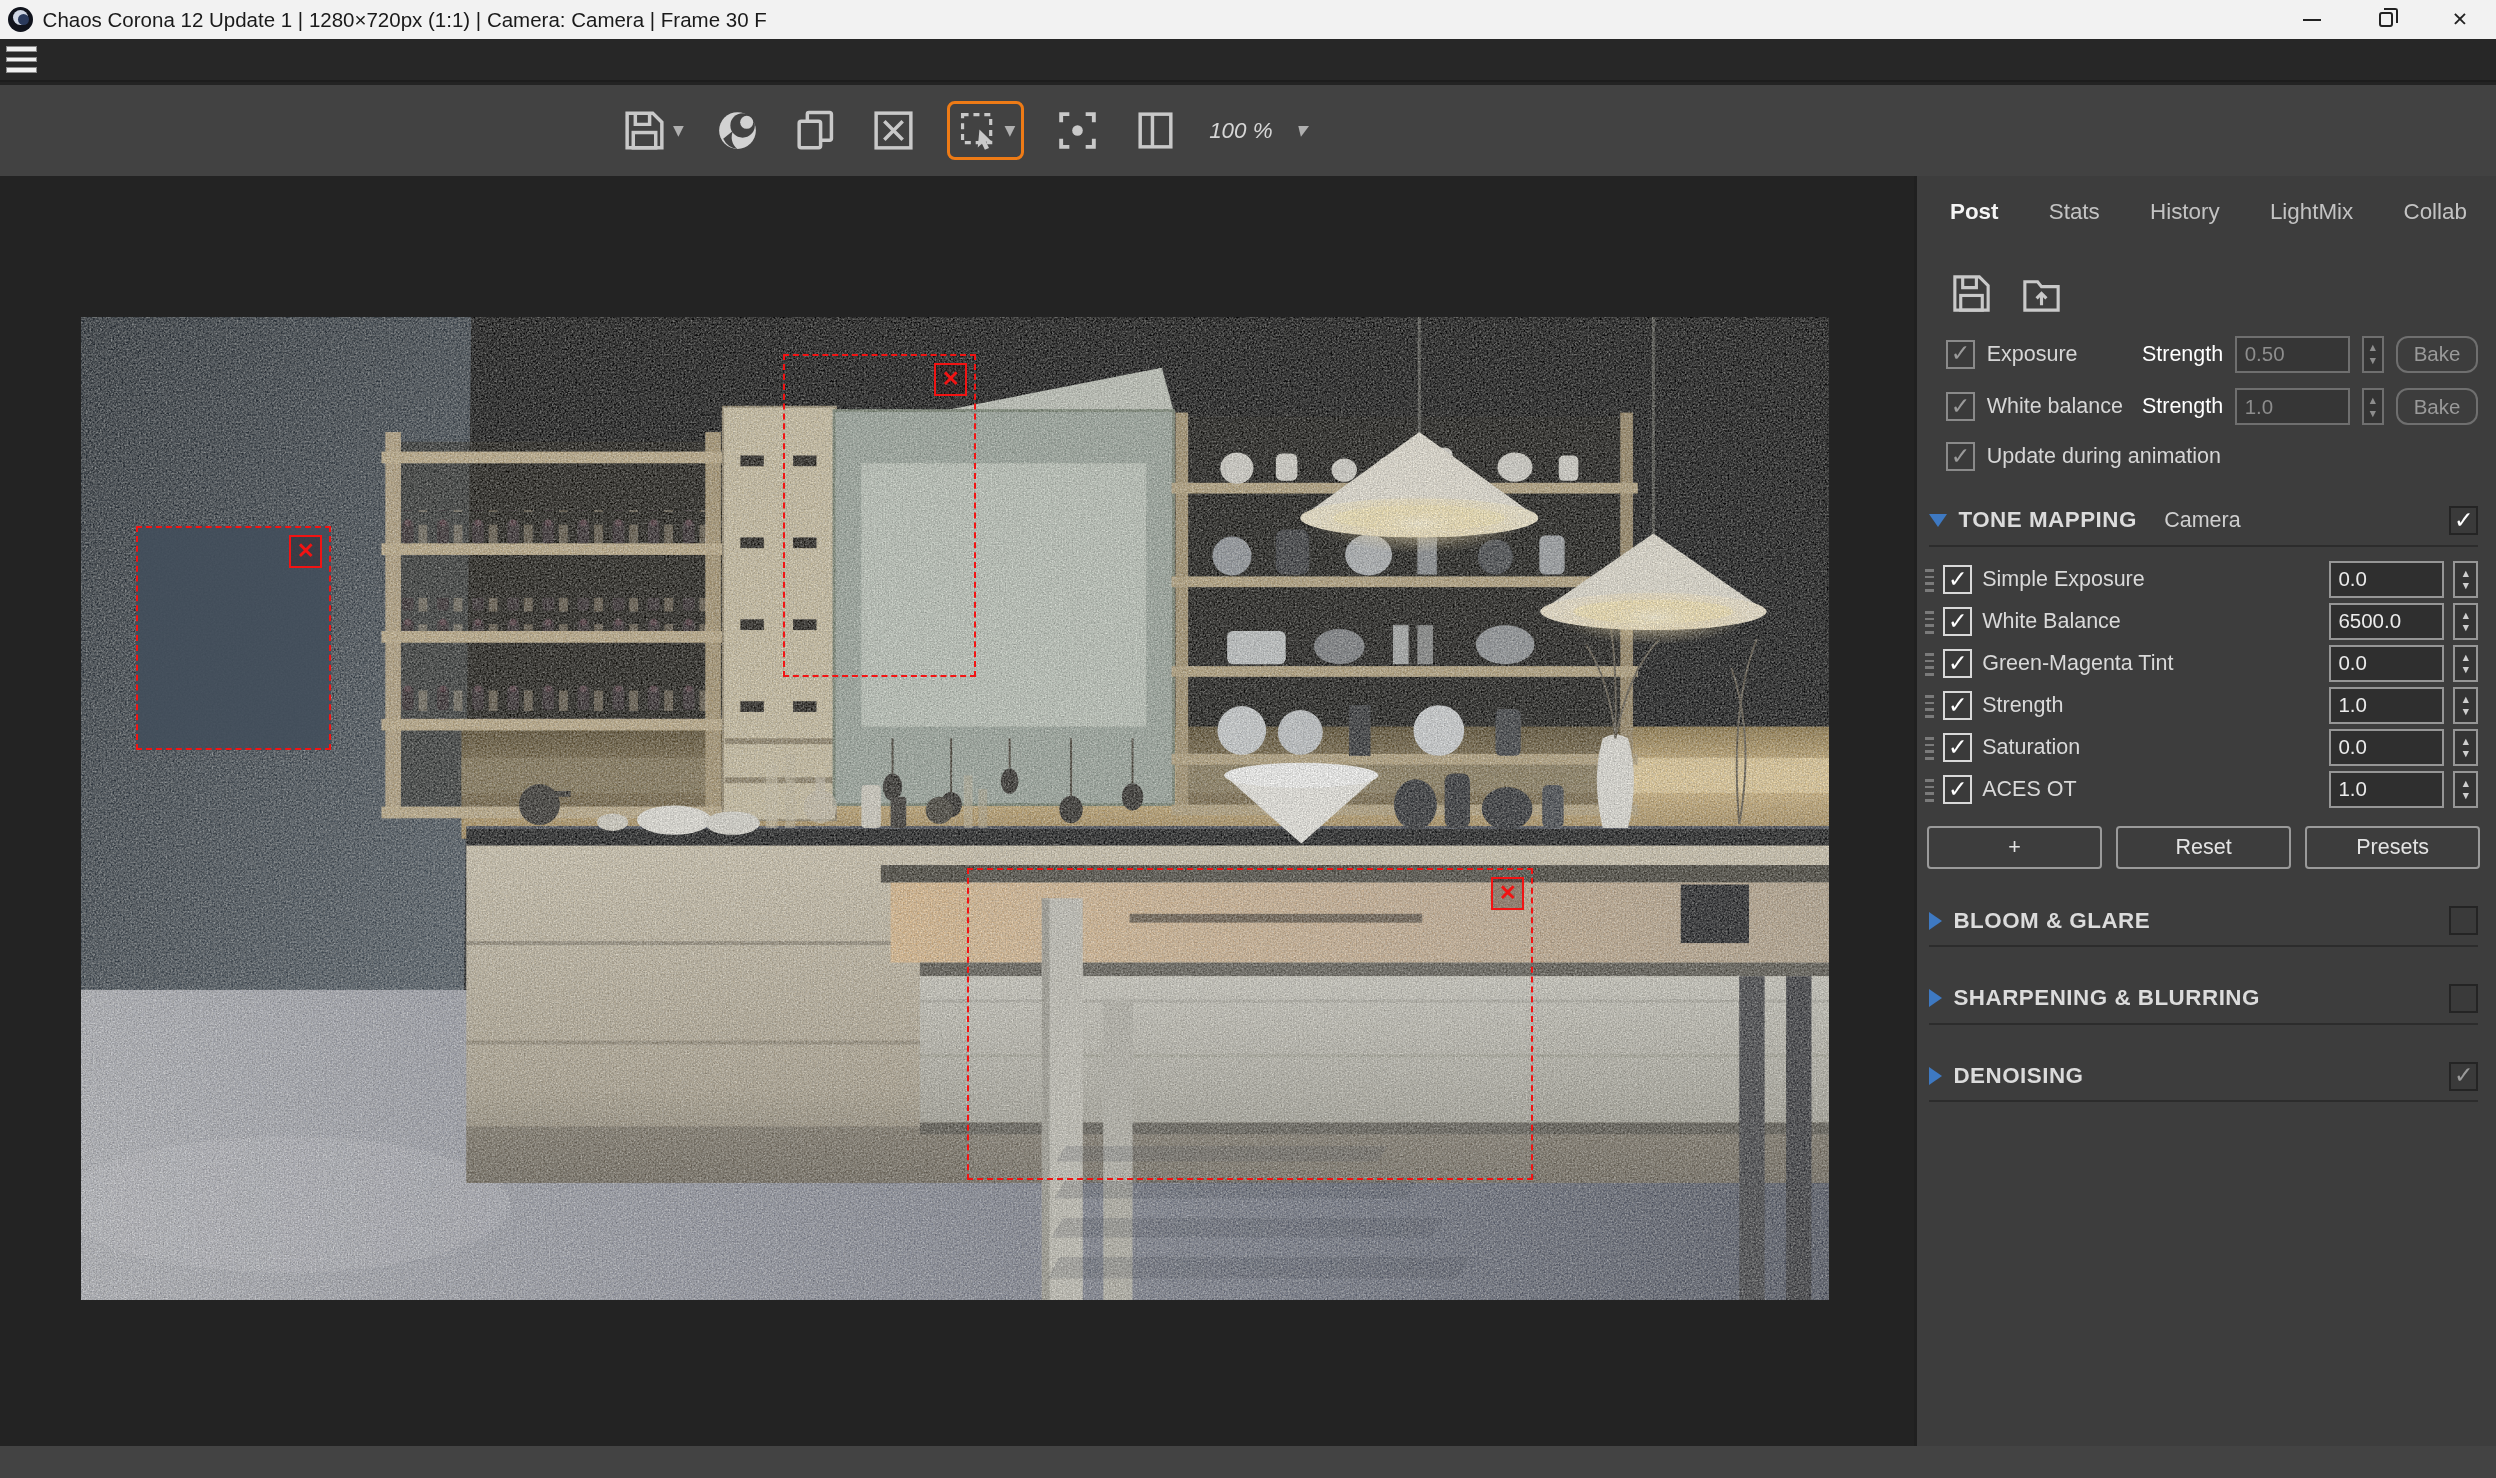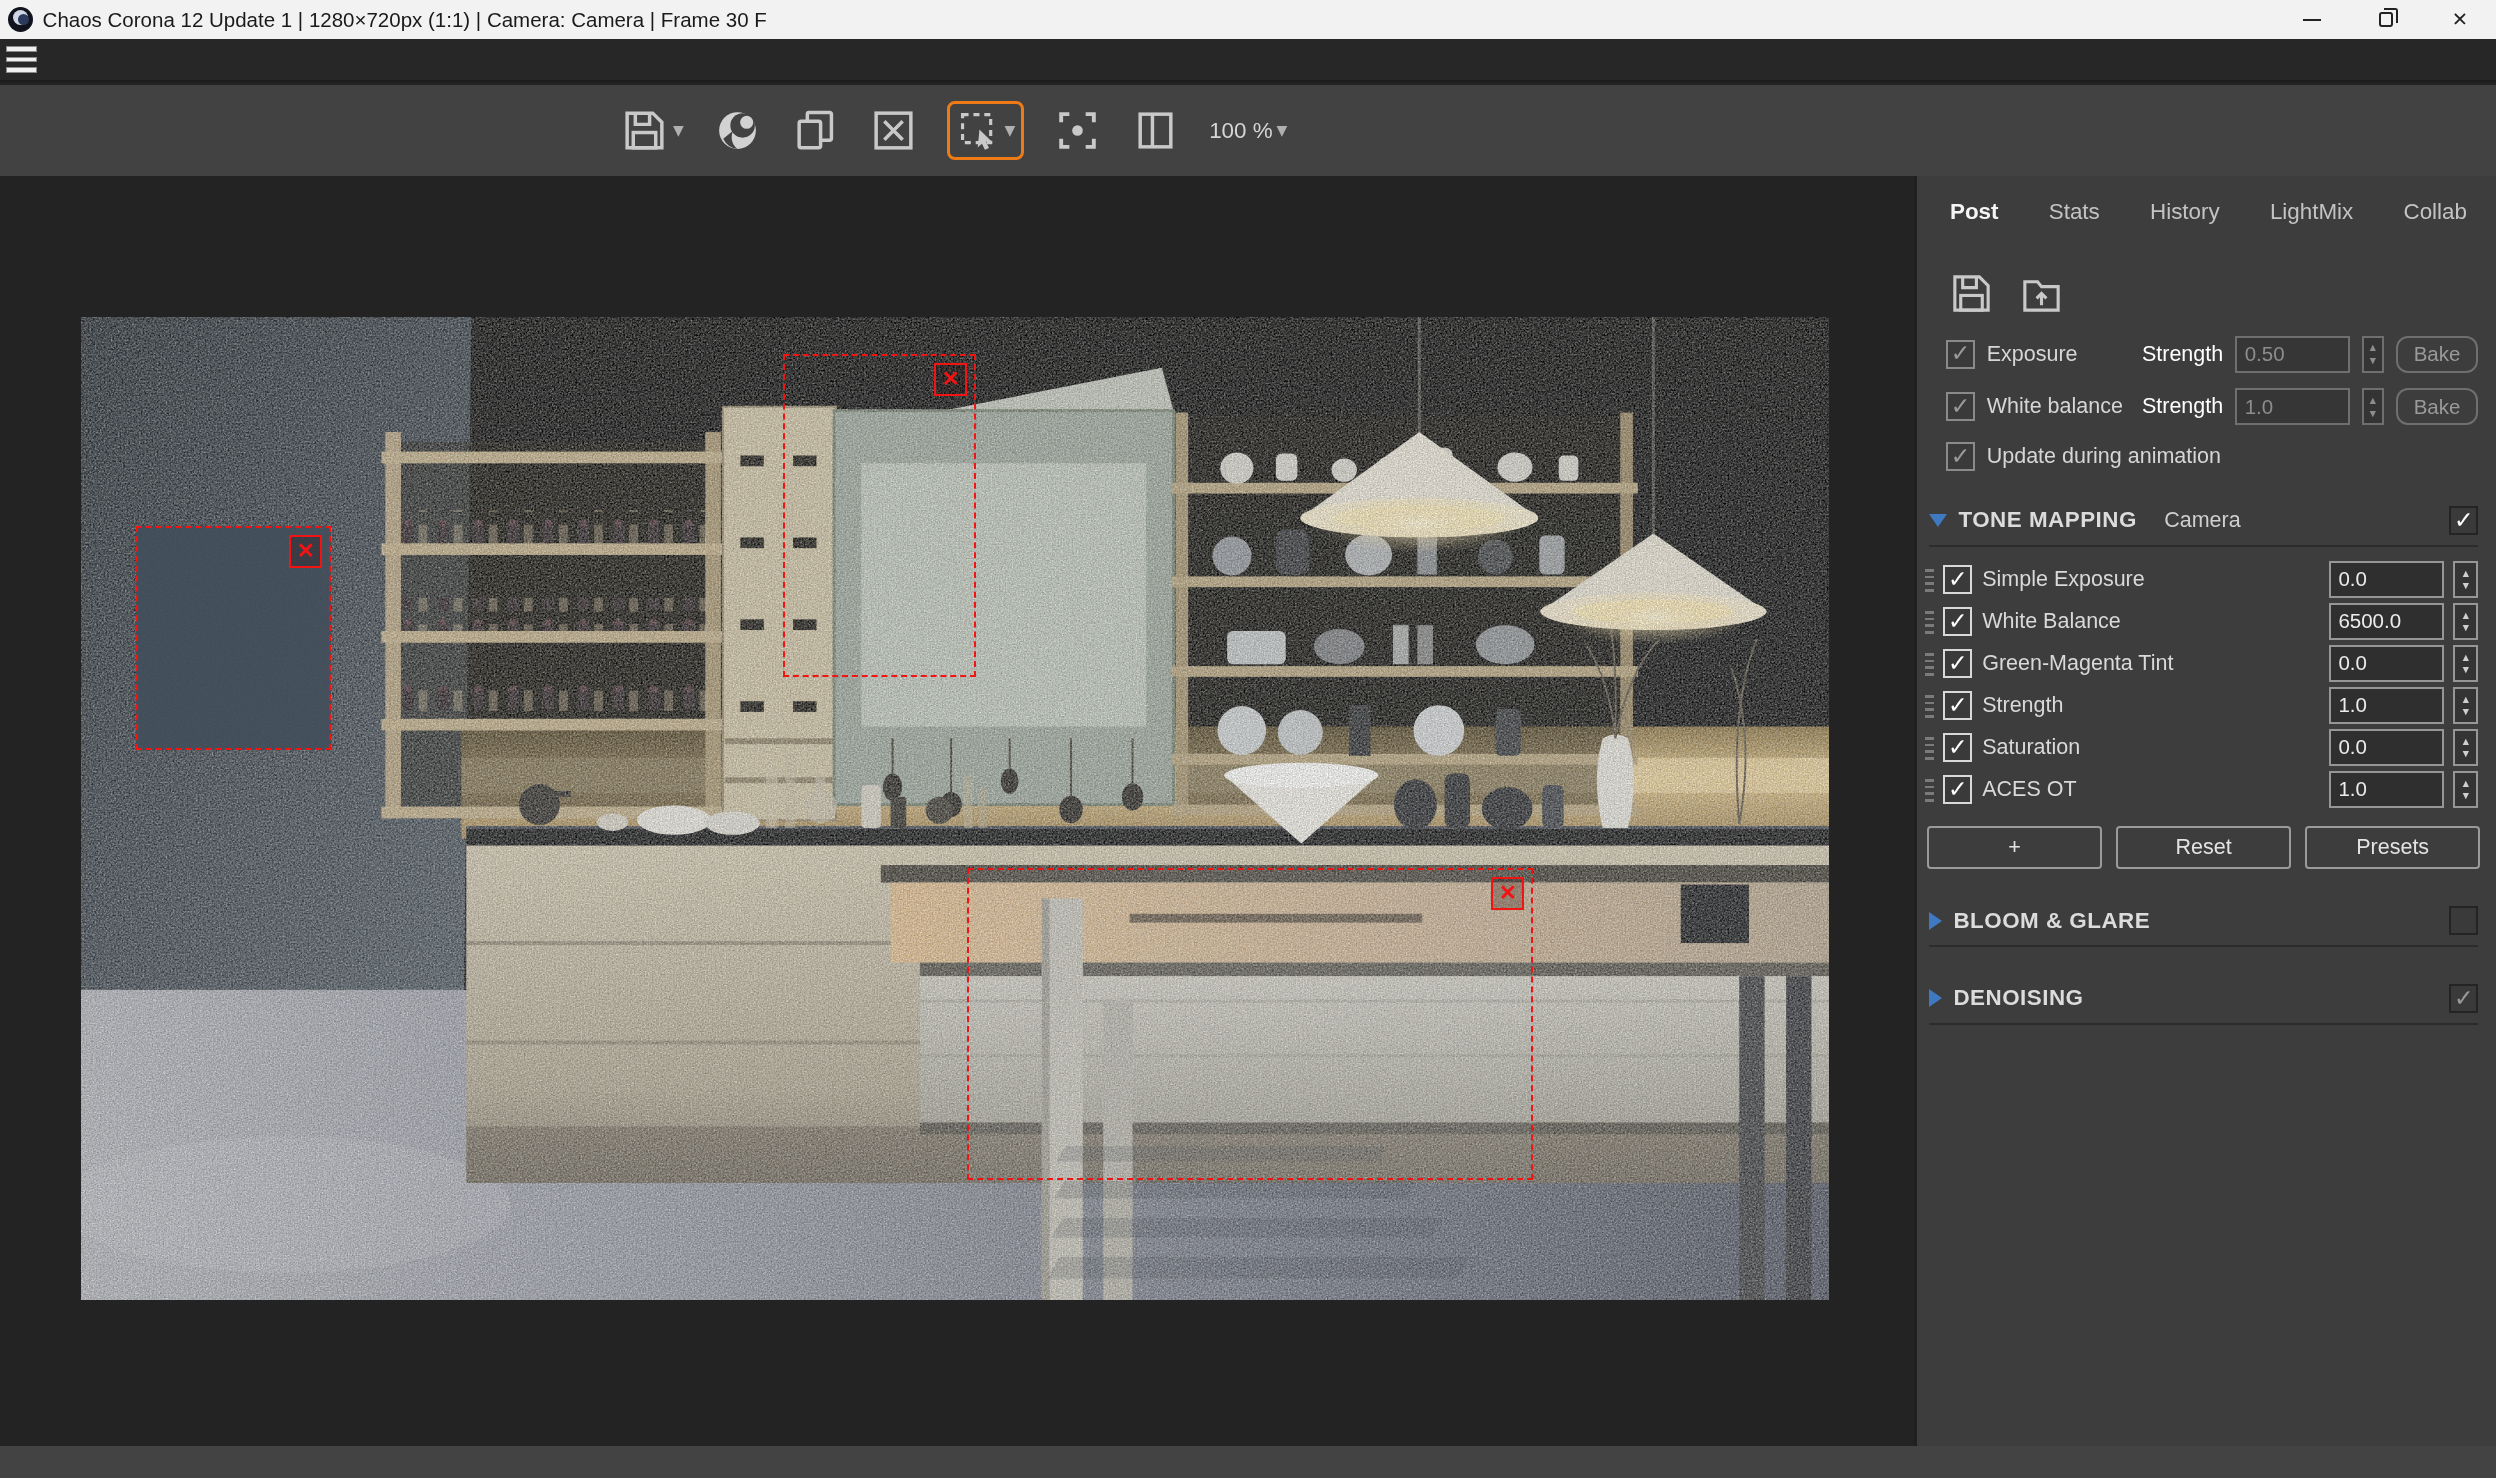--- a/index.html
+++ b/index.html
@@ -25,21 +25,21 @@
   .hamburger b { display:block; width:31px; height:5.9px; background:#f0f0f0; border:1px solid #8a8a8a; }
 
   
   .toolbar { position:absolute; left:0; top:85px; width:2497px; height:91px; background:#424242; }
   .tool-group { position:absolute; left:620px; top:0; height:91px; display:flex; align-items:center; gap:29px; }
   .tbtn { display:flex; align-items:center; justify-content:center; color:#c9c9c9; }
   .tbtn svg { display:block; }
   .caret { color:#b0b0b0; font-size:21.5px; line-height:1; margin-left:3.9px; }
   .caret.dim { color:#6e6e6e; }
   .region-wrap { display:flex; align-items:center; border:3.9px solid #ee7b16; border-radius:7.8px; padding:3.9px 5.9px; }
-  .zoom-ctl { display:flex; align-items:center; gap:0; color:#d6d6d6; font-size:22.4px; }
+  .zoom-ctl { display:flex; align-items:center; gap:19px; color:#d6d6d6; font-size:22.4px;font-style:italic; }
 
   .panel-top { position:absolute; left:1952px; top:85px; width:534px; height:91px; display:flex; align-items:center; }
   .panel-top .sp { width:25px; }
   .aov-label { color:#cfcfcf; font-size:22.4px; letter-spacing:1px; margin-left:19.5px; }
   .aov-caret { margin-left:auto; }
 
   
   .canvas { position:absolute; left:0; top:176px; width:1914px; height:1271px; background:#232323; }
   .render-viewport { position:absolute; left:81px; top:141px; width:1748px; height:983px; background:#0a0a0b; }
   .render-viewport svg.scene { position:absolute; left:0; top:0; width:1748px; height:983px; }
@@ -586,20 +586,25 @@
       <div class="btn">Presets</div>
     </div>
 
     <div class="section-hdr collapsed">
       <span class="tri-right"></span>
       <span class="ttl">BLOOM &amp; GLARE</span>
       <span class="cb hdr hdr-cb"></span>
     </div>
     <div class="section-hdr collapsed">
       <span class="tri-right"></span>
+      <span class="ttl">SHARPENING &amp; BLURRING</span>
+      <span class="cb hdr hdr-cb"></span>
+    </div>
+    <div class="section-hdr collapsed">
+      <span class="tri-right"></span>
       <span class="ttl">DENOISING</span>
       <span class="cb hdr hdr-cb dimcheck">✓</span>
     </div>
   </div>
 
   <div class="statusbar"></div>
 </div>
 
 
 </body></html>

